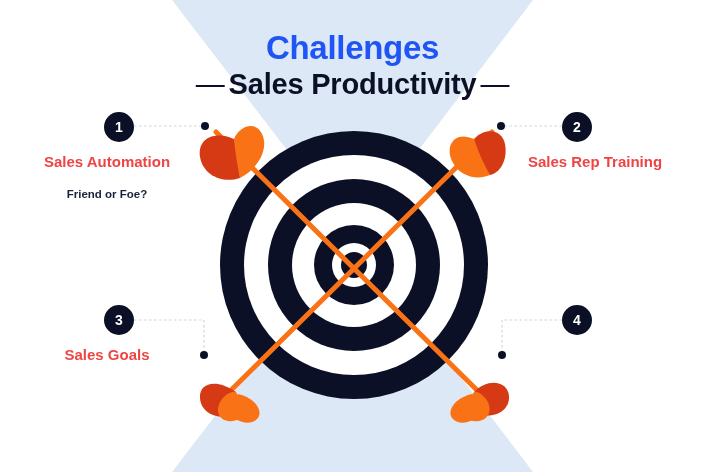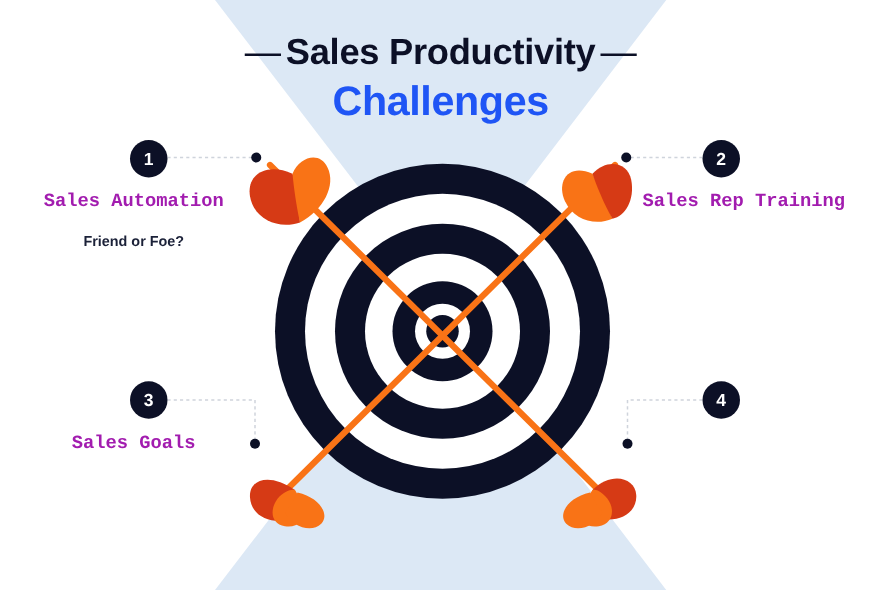--- a/index.html
+++ b/index.html
@@ -88,24 +88,23 @@
     font-size: 14px;
     font-weight: bold;
     display: flex;
     align-items: center;
     justify-content: center;
     line-height: 1;
   }
   .callout-title {
     font-size: 15px;
     font-weight: bold;
-    color: #a21caf;
+    color: #ef4444;
     line-height: 1.2;
     white-space: nowrap;
-    font-family: Liberation Mono, monospace;
   }
   .callout-sub {
     font-size: 11.5px;
     font-weight: bold;
     color: #1b2138;
     line-height: 1.35;
     margin-top: 4px;
   }
   
   #callout-1 { left: 12px; top: 112px; text-align: center; }
@@ -125,22 +124,22 @@
   <svg id="bg-layer" viewBox="0 0 705 472" width="705" height="472">
     <polygon points="172,0 533,0 353,236" fill="#dce8f5"></polygon>
     <polygon points="172,472 533,472 353,236" fill="#dce8f5"></polygon>
     <polygon points="0,0 172,0 0,172" fill="#ffffff"></polygon>
     <polygon points="705,0 533,0 705,172" fill="#ffffff"></polygon>
     <polygon points="0,472 172,472 0,300" fill="#ffffff"></polygon>
     <polygon points="705,472 533,472 705,300" fill="#ffffff"></polygon>
   </svg>
 
   <div id="title-block">
+    <span id="title-line2">Challenges</span>
     <span id="title-line1"><span class="title-dash">—</span><span>Sales Productivity</span><span class="title-dash">—</span></span>
-    <span id="title-line2">Challenges</span>
   </div>
 
   <svg id="target-layer" viewBox="0 0 705 472" width="705" height="472">
 
     <g>
       <circle cx="354" cy="265" r="134" fill="#0c1026"></circle>
       <circle cx="354" cy="265" r="110" fill="#ffffff"></circle>
       <circle cx="354" cy="265" r="86" fill="#0c1026"></circle>
       <circle cx="354" cy="265" r="62" fill="#ffffff"></circle>
       <circle cx="354" cy="265" r="40" fill="#0c1026"></circle>

